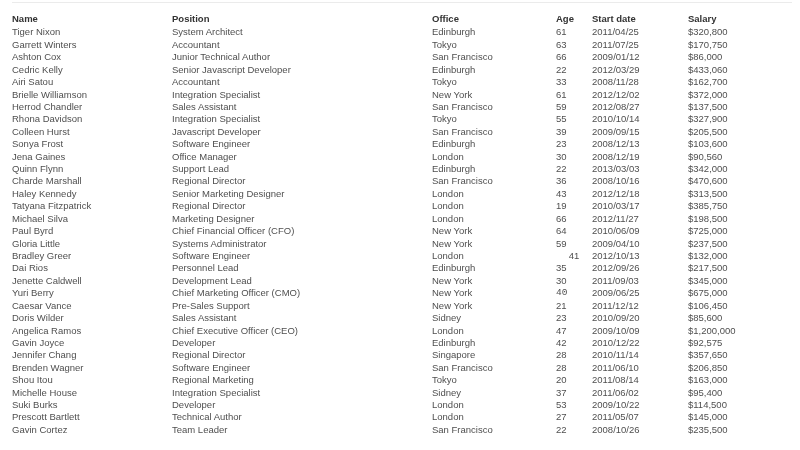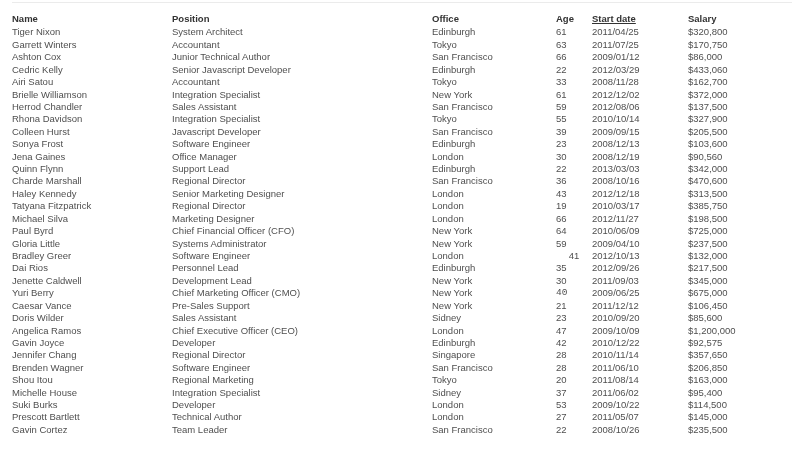--- a/index.html
+++ b/index.html
@@ -58,21 +58,21 @@
       <col class="col-age">
       <col class="col-start-date">
       <col class="col-salary">
     </colgroup>
     <thead>
       <tr>
           <th style="color: rgb(51, 51, 51);">Name</th>
           <th style="color: rgb(51, 51, 51);">Position</th>
           <th style="color: rgb(51, 51, 51);">Office</th>
           <th style="color: rgb(51, 51, 51);">Age</th>
-          <th style="color: rgb(51, 51, 51); text-decoration: underline;">Start date</th>
+          <th style="color: rgb(51, 51, 51);">Start date</th>
           <th style="color: rgb(51, 51, 51);">Salary</th>
         </tr>
     </thead>
     <tbody>
         <tr>
           <td style="color: rgb(79, 79, 79);">Tiger Nixon</td>
           <td style="color: rgb(79, 79, 79);">System Architect</td>
           <td style="color: rgb(79, 79, 79);">Edinburgh</td>
           <td style="color: rgb(79, 79, 79);">61</td>
           <td style="color: rgb(79, 79, 79);">2011/04/25</td>
@@ -116,21 +116,21 @@
           <td style="color: rgb(79, 79, 79);">New York</td>
           <td style="color: rgb(79, 79, 79);">61</td>
           <td style="color: rgb(79, 79, 79);">2012/12/02</td>
           <td style="color: rgb(79, 79, 79);">$372,000</td>
         </tr>
         <tr>
           <td style="color: rgb(79, 79, 79);">Herrod Chandler</td>
           <td style="color: rgb(79, 79, 79);">Sales Assistant</td>
           <td style="color: rgb(79, 79, 79);">San Francisco</td>
           <td style="color: rgb(79, 79, 79);">59</td>
-          <td style="color: rgb(79, 79, 79);">2012/08/06</td>
+          <td style="color: rgb(79, 79, 79);">2012/08/27</td>
           <td style="color: rgb(79, 79, 79);">$137,500</td>
         </tr>
         <tr>
           <td style="color: rgb(79, 79, 79);">Rhona Davidson</td>
           <td style="color: rgb(79, 79, 79);">Integration Specialist</td>
           <td style="color: rgb(79, 79, 79);">Tokyo</td>
           <td style="color: rgb(79, 79, 79);">55</td>
           <td style="color: rgb(79, 79, 79);">2010/10/14</td>
           <td style="color: rgb(79, 79, 79);">$327,900</td>
         </tr>

